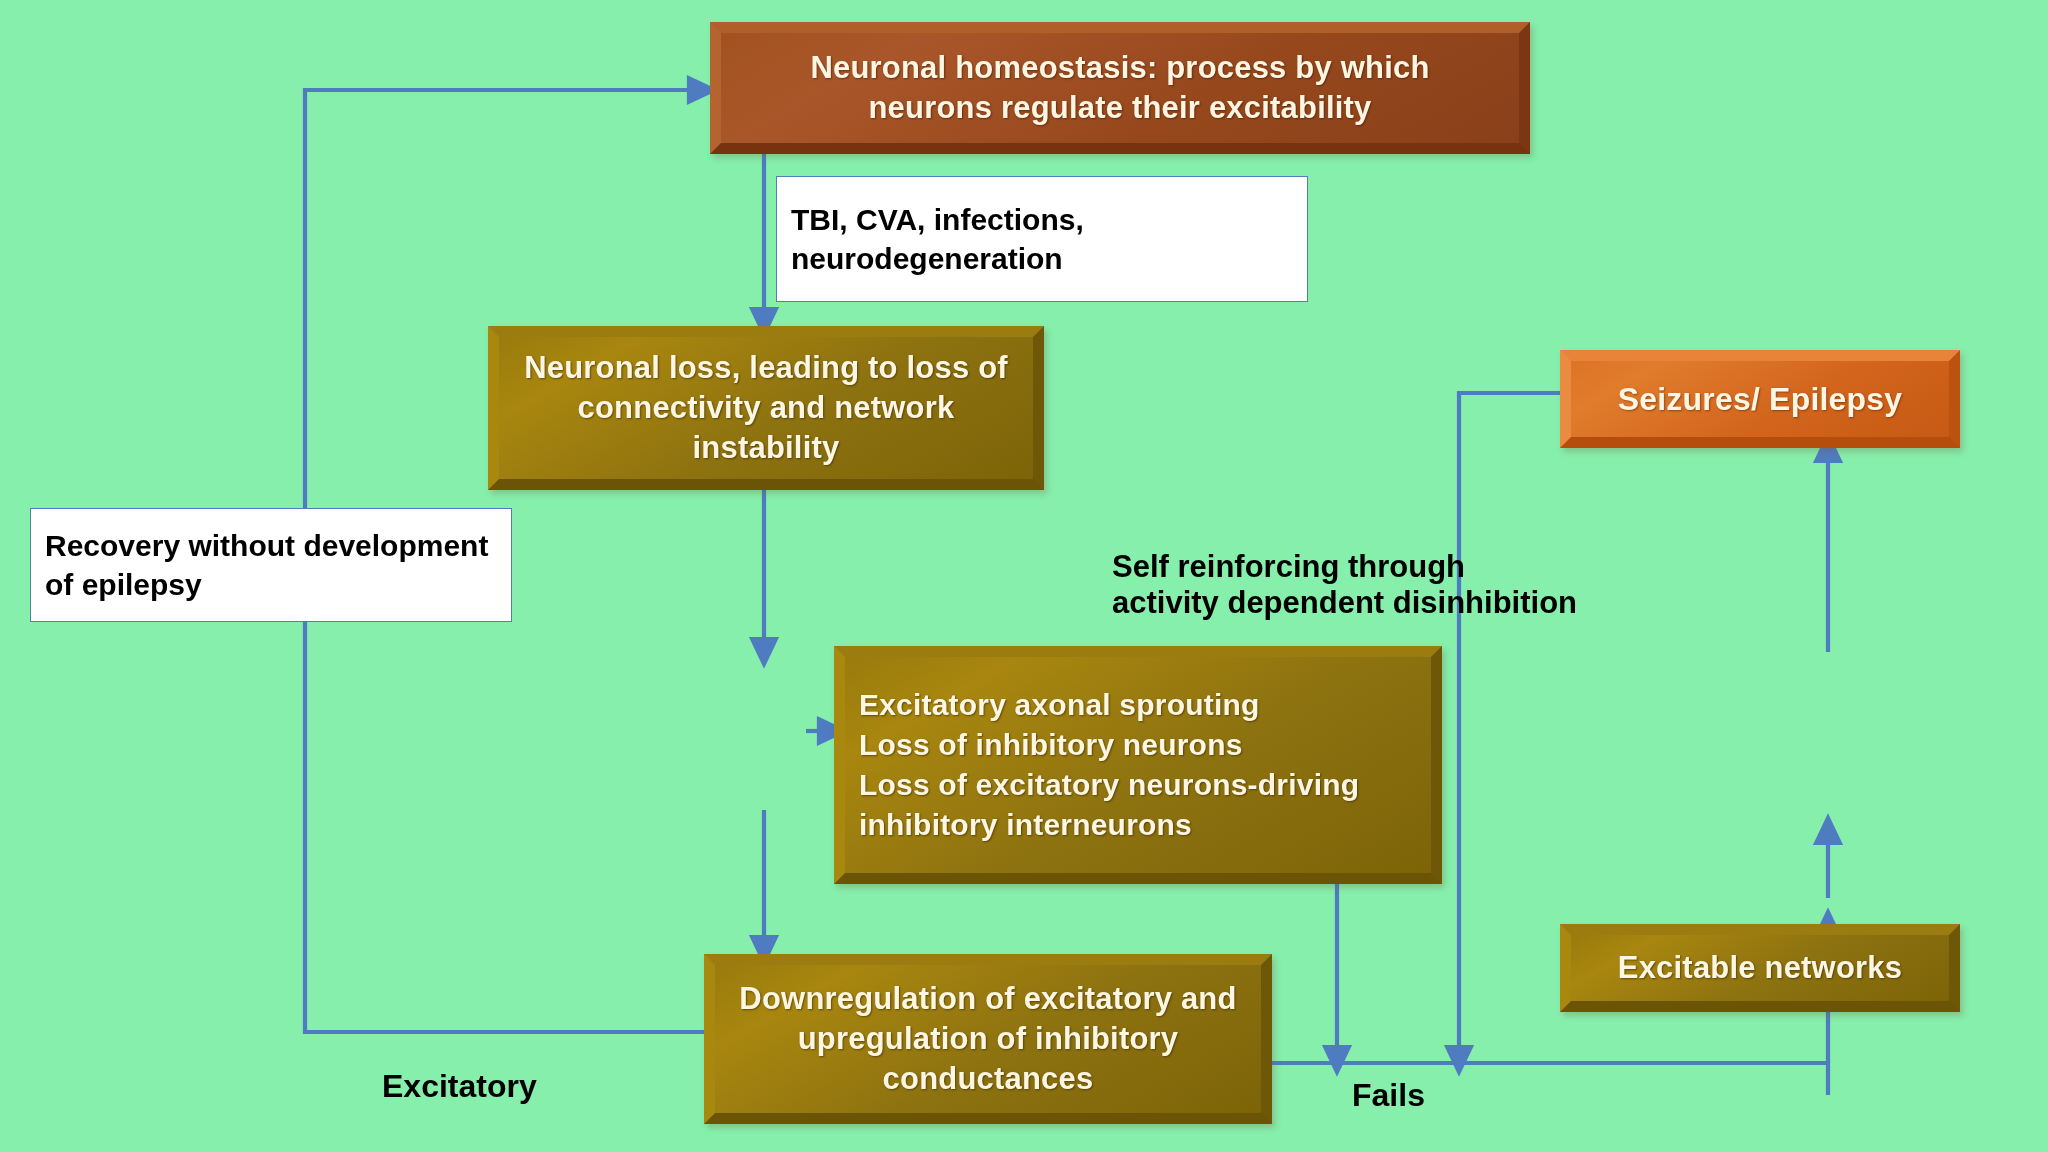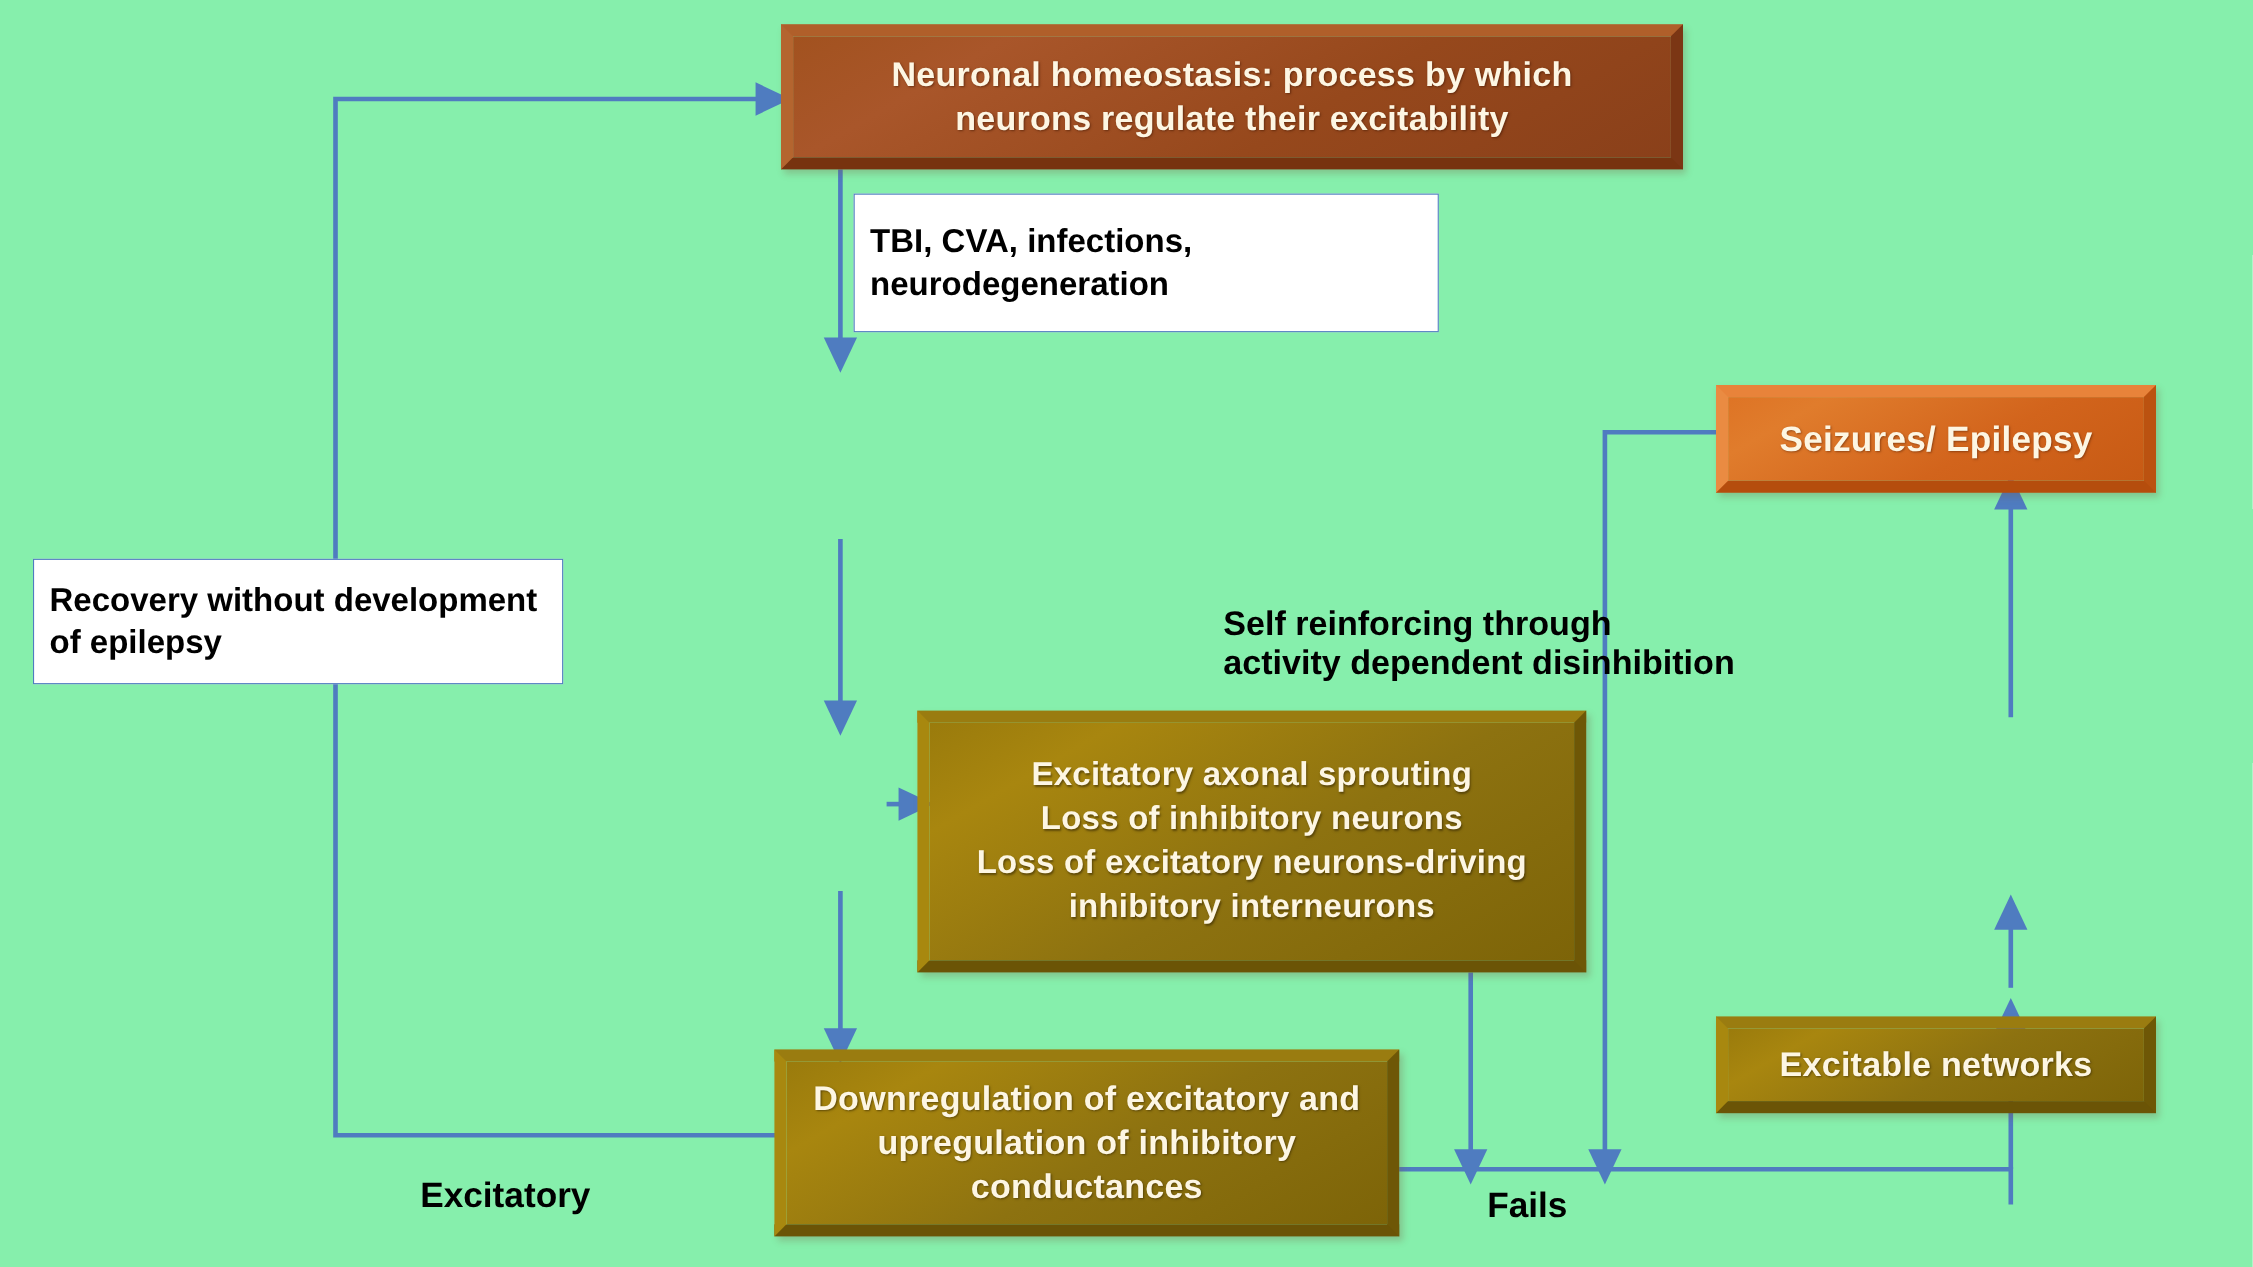--- a/index.html
+++ b/index.html
@@ -138,24 +138,27 @@
       <path d="M1828,652 L1828,448" marker-end="url(#ah)"></path>
 
       <path d="M708,1032 L305,1032 L305,90 L702,90" marker-end="url(#ah)"></path>
     </g>
   </svg>
 
   <div class="node brown" style="left:710px; top:22px; width:820px; height:132px; font-size:31px; line-height:1.28; padding:0 24px;">
     <span class="label">Neuronal homeostasis: process by which neurons regulate their excitability</span>
   </div>
 
+  <div class="node gold" style="left:488px; top:326px; width:556px; height:164px; font-size:31px; line-height:1.3; padding:0 22px;">
+    <span class="label">Neuronal loss, leading to loss of connectivity and network instability</span>
+  </div>
 
 
   <div class="node gold" style="left:834px; top:646px; width:608px; height:238px; font-size:30px; line-height:1.33; padding:0 14px; text-align:left; justify-content:flex-start; white-space:pre-line;">
-    <span class="label" style="text-align:center;">Excitatory axonal sprouting
+    <span class="label" style="text-align:left;">Excitatory axonal sprouting
 Loss of inhibitory neurons
 Loss of excitatory neurons-driving inhibitory interneurons</span>
   </div>
 
   <div class="node gold" style="left:704px; top:954px; width:568px; height:170px; font-size:31px; line-height:1.3; padding:0 16px;">
     <span class="label">Downregulation of excitatory and upregulation of inhibitory conductances</span>
   </div>
 
   <div class="node orange" style="left:1560px; top:350px; width:400px; height:98px; font-size:32px; line-height:1.2; padding:0 16px;">
     <span class="label">Seizures/ Epilepsy</span>

